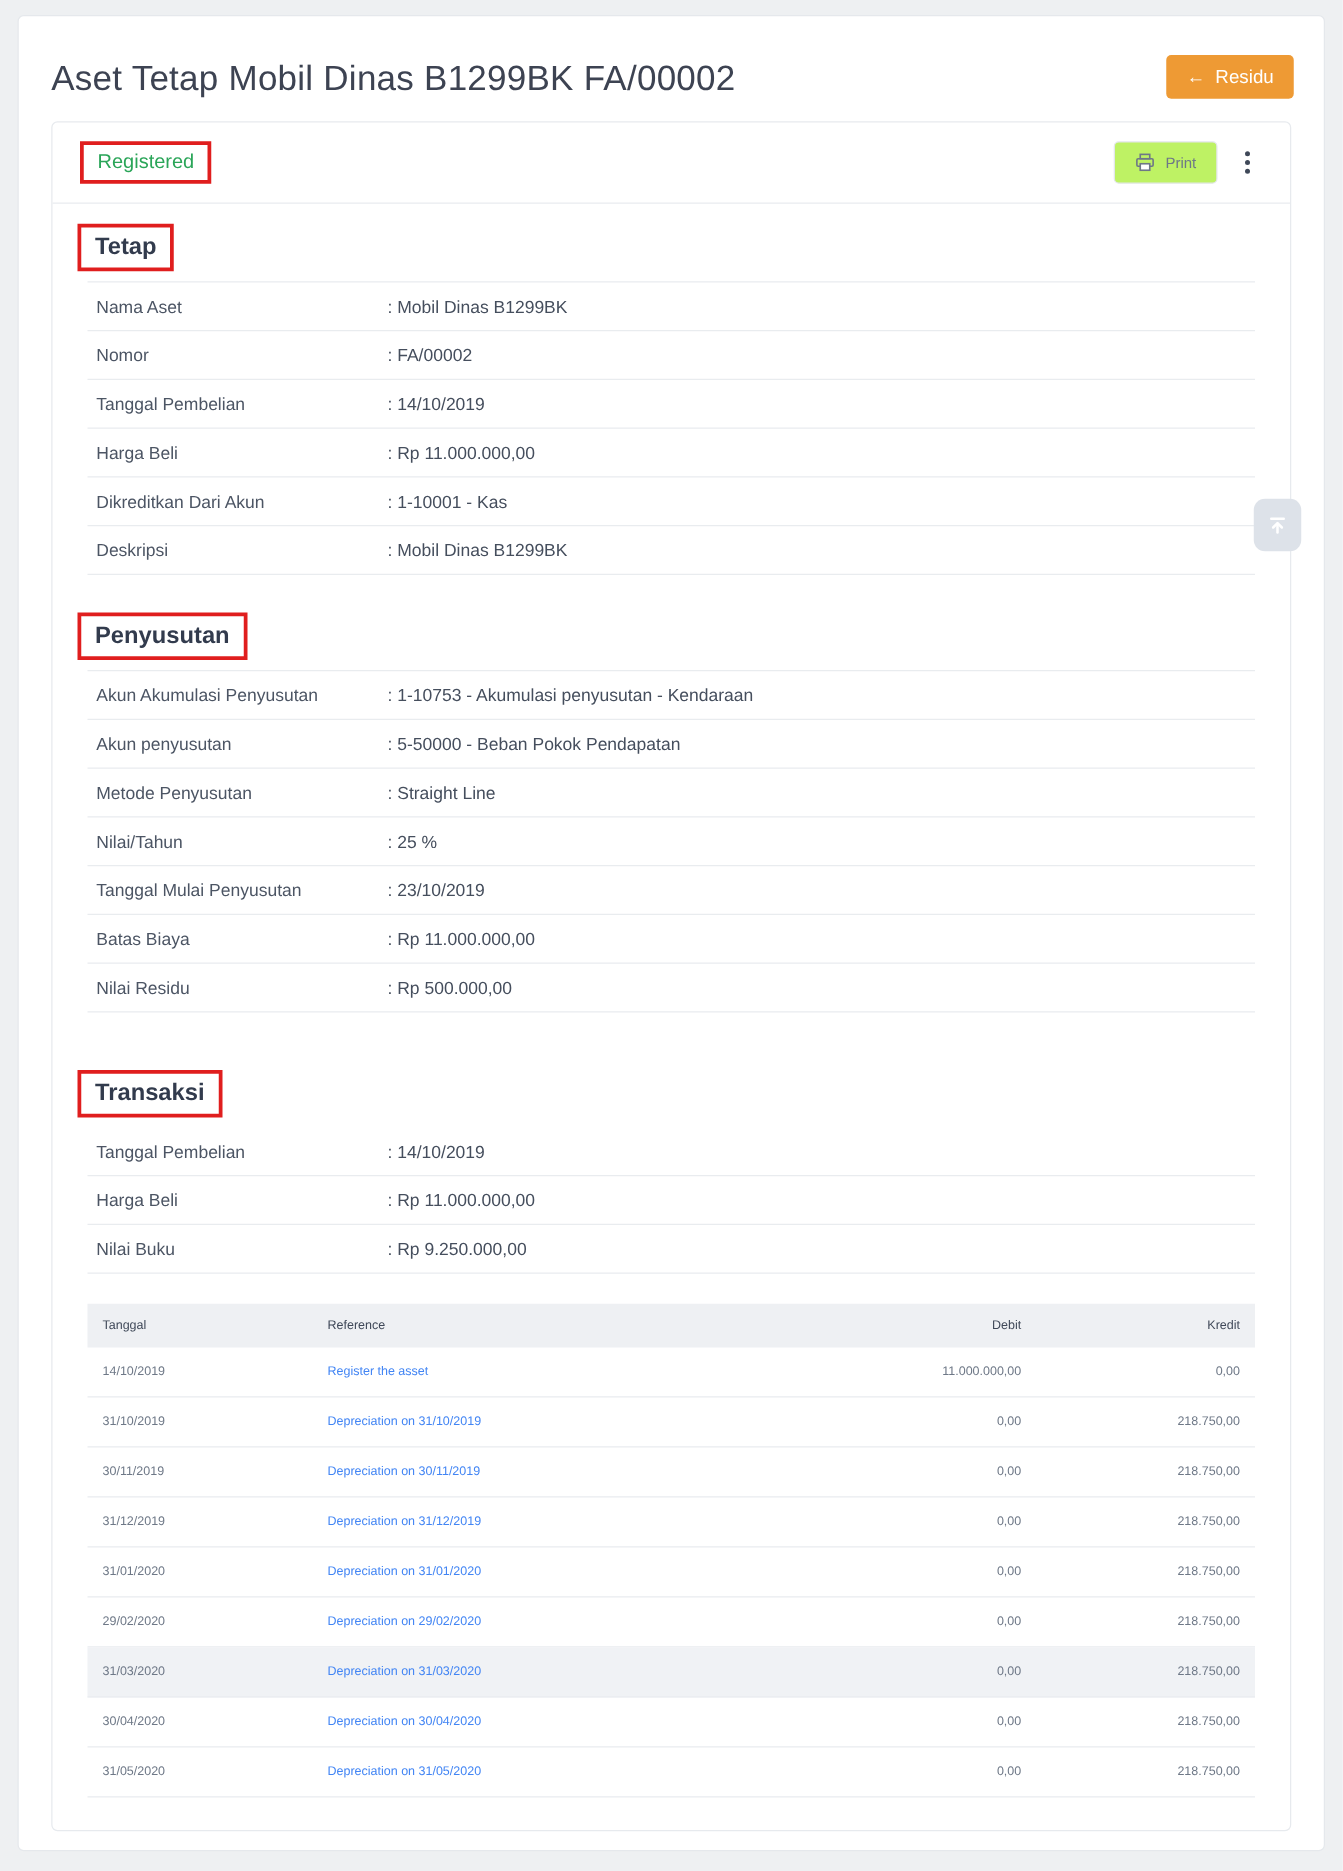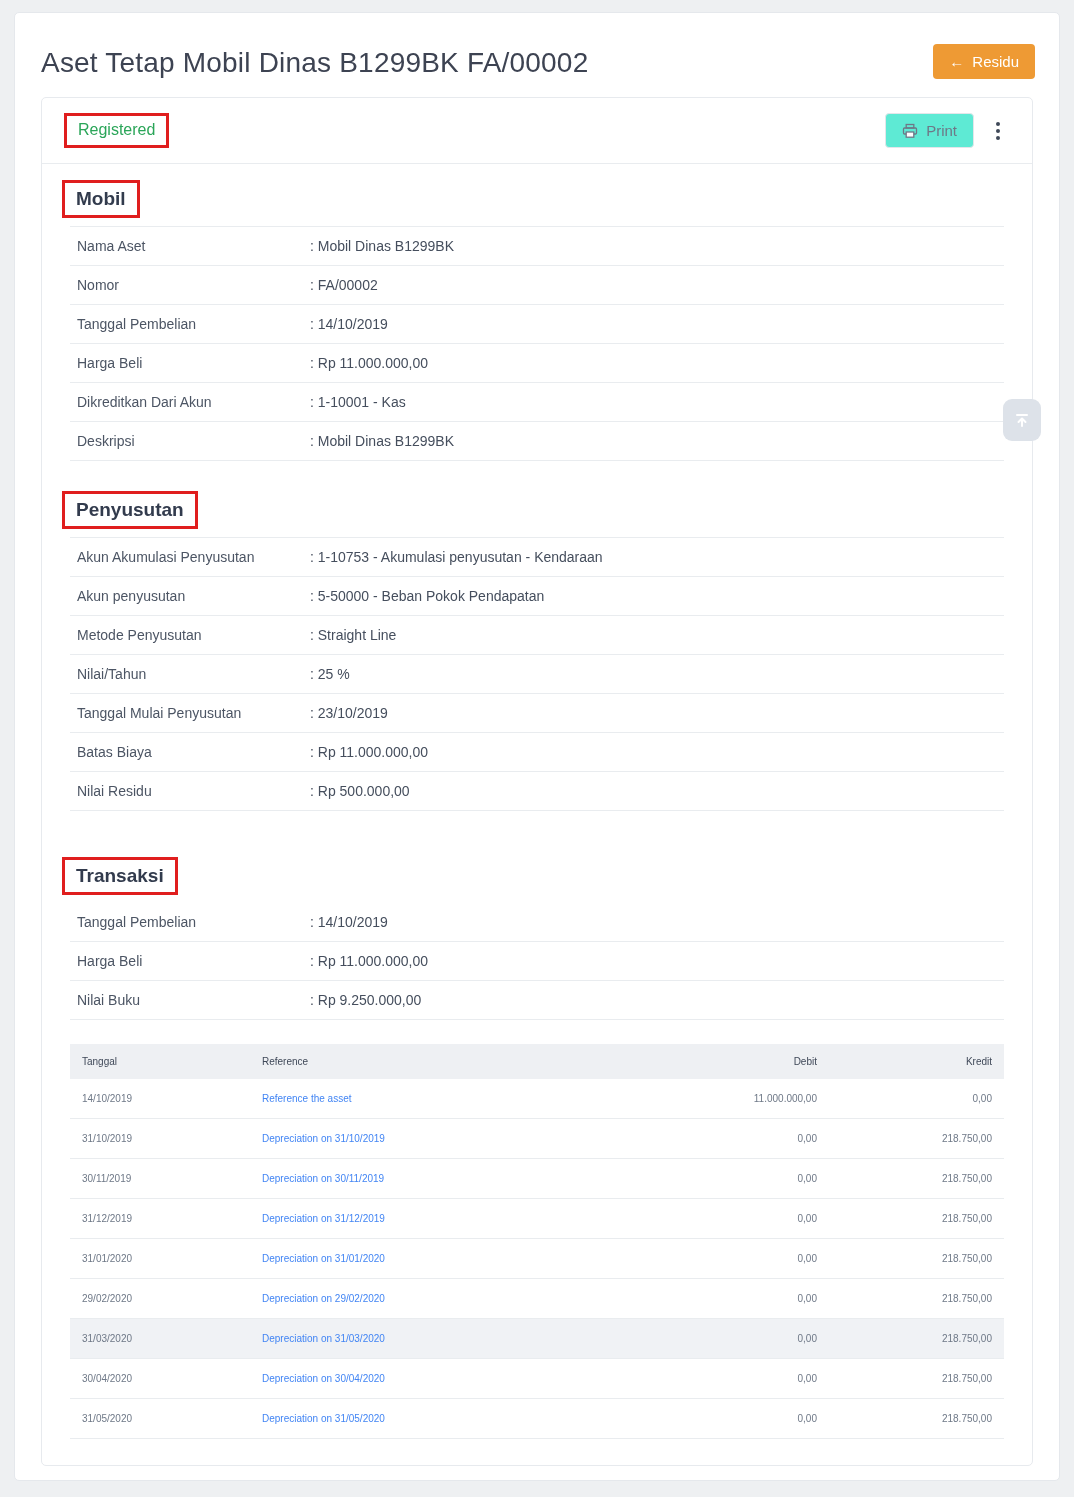--- a/index.html
+++ b/index.html
@@ -48,22 +48,22 @@
     border-bottom: 1px solid #e9ecef;
   }
   .annotation-box {
     display: inline-block;
     border: 3px solid #e01e1e;
     padding: 5px 11px;
   }
   .status-badge { color: #2aa558; font-size: 16px; }
   .toolbar-right { display: flex; align-items: center; gap: 16px; }
   .print-button {
-    background: #5eead4; border: 1px solid #e3e6ea; border-radius: 4px;
-    color: #6e7887; font-size: 15px;
+    background: #bef264; border: 1px solid #e3e6ea; border-radius: 4px;
+    color: #6e7887; font-size: 12px;
     font-family: "Liberation Sans", sans-serif;
     padding: 8px 16px; cursor: pointer;
     display: inline-flex; align-items: center; gap: 8px;
   }
   .kebab {
     display: flex; flex-direction: column; gap: 3px;
     cursor: pointer; padding: 4px 6px;
   }
   .kebab i {
     width: 4px; height: 4px; border-radius: 50%;
@@ -143,21 +143,21 @@
             <i></i>
             <i></i>
           </div>
       </div>
     </div>
 
     <div class="card-body">
 
       <div class="section section-detil">
         <div class="section-heading-wrap">
-          <span class="annotation-box"><h2 class="section-title">Mobil</h2></span>
+          <span class="annotation-box"><h2 class="section-title">Tetap</h2></span>
         </div>
         <div class="detail-rows top-line">
             <div class="detail-row">
               <div class="dr-label">Nama Aset</div>
               <div class="dr-value">: Mobil Dinas B1299BK</div>
             </div>
             <div class="detail-row">
               <div class="dr-label">Nomor</div>
               <div class="dr-value">: FA/00002</div>
             </div>
@@ -239,21 +239,21 @@
       <div class="tx-table">
         <div class="t-head">
           <div>Tanggal</div>
           <div>Reference</div>
           <div class="num">Debit</div>
           <div class="num">Kredit</div>
         </div>
         <div>
             <div class="t-row">
               <div>14/10/2019</div>
-              <div class="c-ref"><a>Reference the asset</a></div>
+              <div class="c-ref"><a>Register the asset</a></div>
               <div class="num">11.000.000,00</div>
               <div class="num">0,00</div>
             </div>
             <div class="t-row">
               <div>31/10/2019</div>
               <div class="c-ref"><a>Depreciation on 31/10/2019</a></div>
               <div class="num">0,00</div>
               <div class="num">218.750,00</div>
             </div>
             <div class="t-row">

